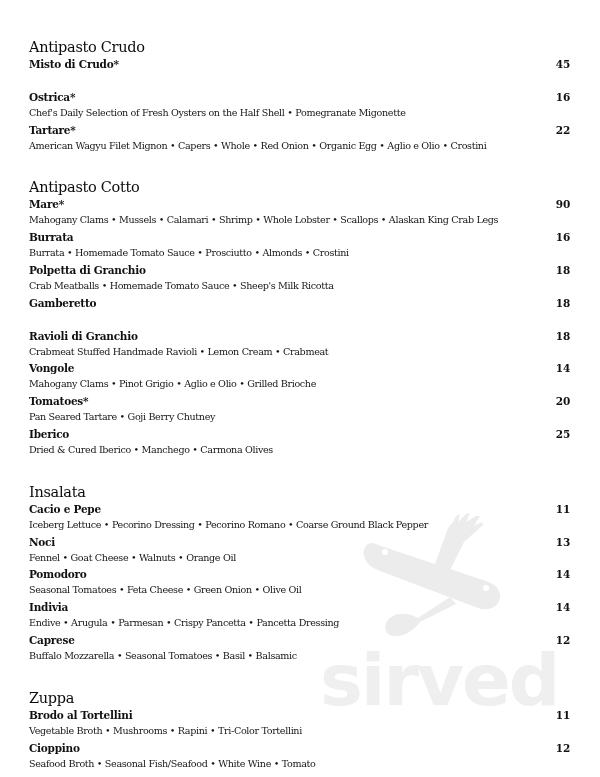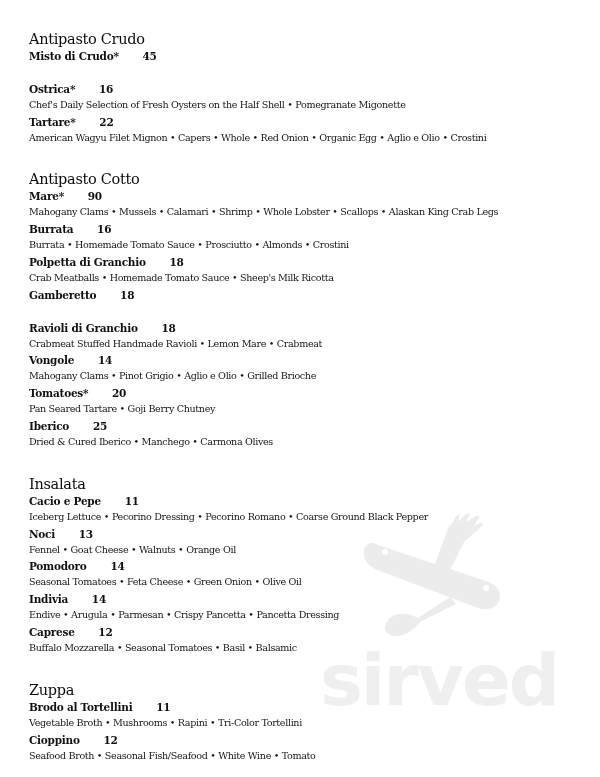--- a/index.html
+++ b/index.html
@@ -20,21 +20,21 @@
       left: 300px;
       top: 500px;
       width: 300px;
       height: 230px;
       pointer-events: none;
       z-index: 0;
     }
     .menu {
       position: absolute;
       left: 29px;
-      top: 30px;
+      top: 38px;
       width: 541px;
       z-index: 1;
     }
     .section {
       margin: 0;
     }
     .section + .section {
       margin-top: 24px;
     }
     .section-title {
@@ -44,25 +44,24 @@
       letter-spacing: -0.3px;
       margin: 0 0 0 0;
       color: #0c0c0c;
     }
     .item {
       height: 32.8px;
       position: relative;
     }
     .item-row {
       display: flex;
-      justify-content: flex-start;
+      justify-content: space-between;
       align-items: baseline;
       height: 16px;
       line-height: 16px;
-      gap: 18px;
     }
     .item-name {
       font-size: 10.5px;
       font-weight: bold;
       letter-spacing: -0.25px;
     }
     .item-price {
       font-size: 10.5px;
       font-weight: bold;
       letter-spacing: -0.2px;
@@ -149,21 +148,21 @@
       <div class="item-row">
           <span class="item-name">Gamberetto</span>
           <span class="item-price">18</span>
         </div>
     </div>
     <div class="item">
       <div class="item-row">
           <span class="item-name">Ravioli di Granchio</span>
           <span class="item-price">18</span>
         </div>
-      <div class="item-desc">Crabmeat Stuffed Handmade Ravioli  • Lemon Mare • Crabmeat</div>
+      <div class="item-desc">Crabmeat Stuffed Handmade Ravioli  • Lemon Cream • Crabmeat</div>
     </div>
     <div class="item">
       <div class="item-row">
           <span class="item-name">Vongole</span>
           <span class="item-price">14</span>
         </div>
       <div class="item-desc">Mahogany Clams • Pinot Grigio • Aglio e Olio • Grilled Brioche</div>
     </div>
     <div class="item">
       <div class="item-row">

